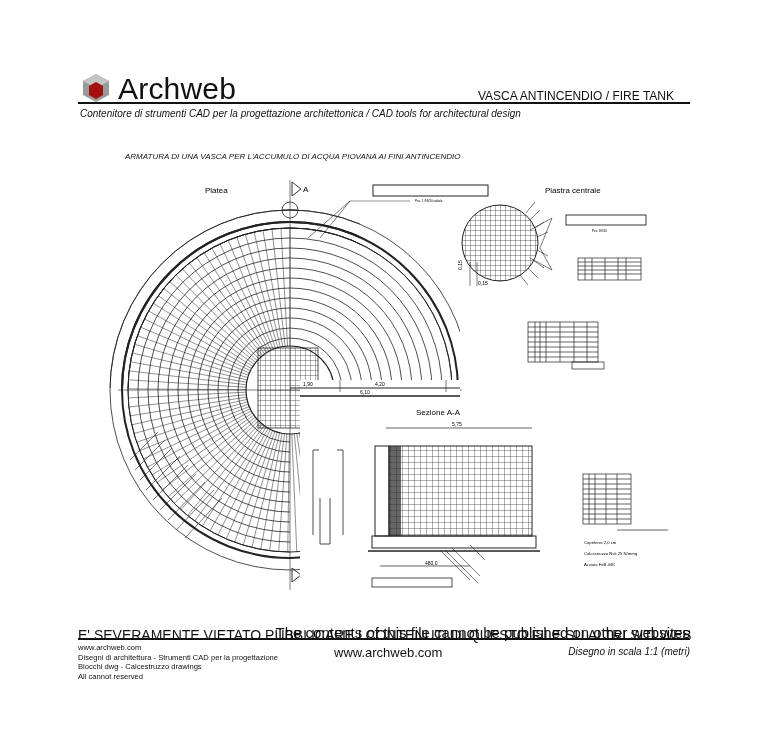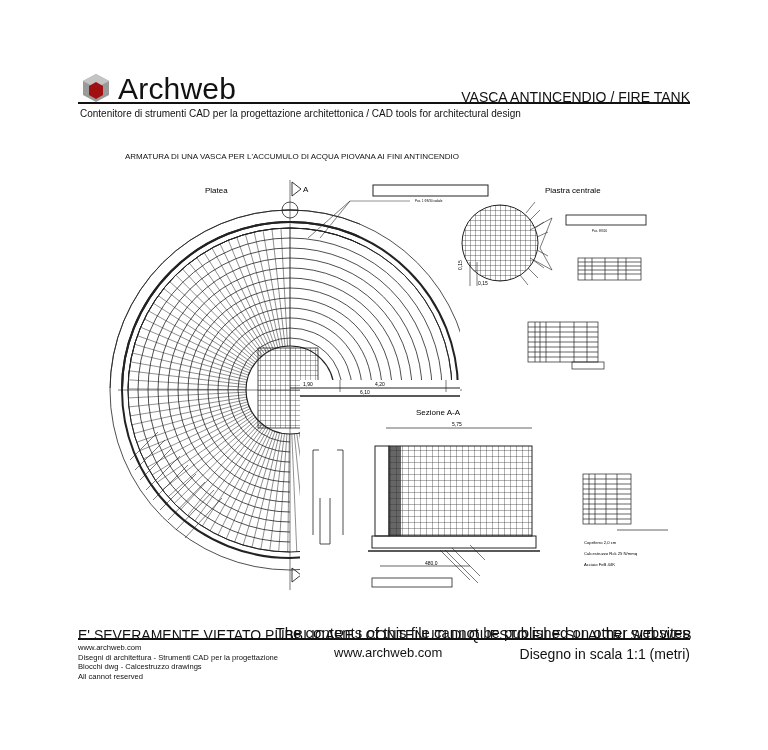--- a/index.html
+++ b/index.html
@@ -1,29 +1,29 @@
 <!DOCTYPE html>
 <html><head>
 <meta charset="utf-8">
 <style>
   html,body{margin:0;padding:0;background:#fff;}
   body{width:768px;height:750px;position:relative;overflow:hidden;font-family:"Liberation Sans",sans-serif;color:#111;}
   .abs{position:absolute;}
   .logo{left:82px;top:73px;width:28px;height:30px;}
   .brand{left:118px;top:72px;font-size:30px;color:#111;letter-spacing:0.2px;}
-  .sheet-title{right:78px;top:89px;font-size:14px;color:#111;}
+  .sheet-title{right:94px;top:89px;font-size:12px;color:#111;}
   .rule{left:78px;width:612px;height:2px;background:#111;}
-  .tagline{left:80px;top:108px;font-size:10px;}
-  .drawing-title{left:125px;top:152px;font-size:8px;}
+  .tagline{left:80px;top:108px;font-size:10px;font-style:italic;}
+  .drawing-title{left:125px;top:152px;font-size:8px;font-style:italic;}
   .foot-it{left:78px;top:627px;font-size:14px;}
   .foot-en{right:78px;top:624px;font-size:15px;}
   .foot-left{left:78px;top:643px;font-size:7.6px;line-height:9.5px;}
   .foot-left div{white-space:nowrap;}
   .foot-url{left:334px;top:645px;font-size:13px;}
-  .foot-scale{right:78px;top:646px;font-size:14px;}
+  .foot-scale{right:78px;top:646px;font-size:10px;font-style:italic;}
   svg text{font-family:"Liberation Sans",sans-serif;}
 </style>
 </head>
 <body>
 
 <svg class="abs logo" viewBox="0 0 28 30">
   <polygon points="14,1 27,8 27,22 14,29 1,22 1,8" fill="#9a9a9a"></polygon>
   <polygon points="14,1 27,8 14,15 1,8" fill="#c4c4c4"></polygon>
   <polygon points="14,9 21,13 21,22 14,26 7,22 7,13" fill="#a01010"></polygon>
 </svg>

